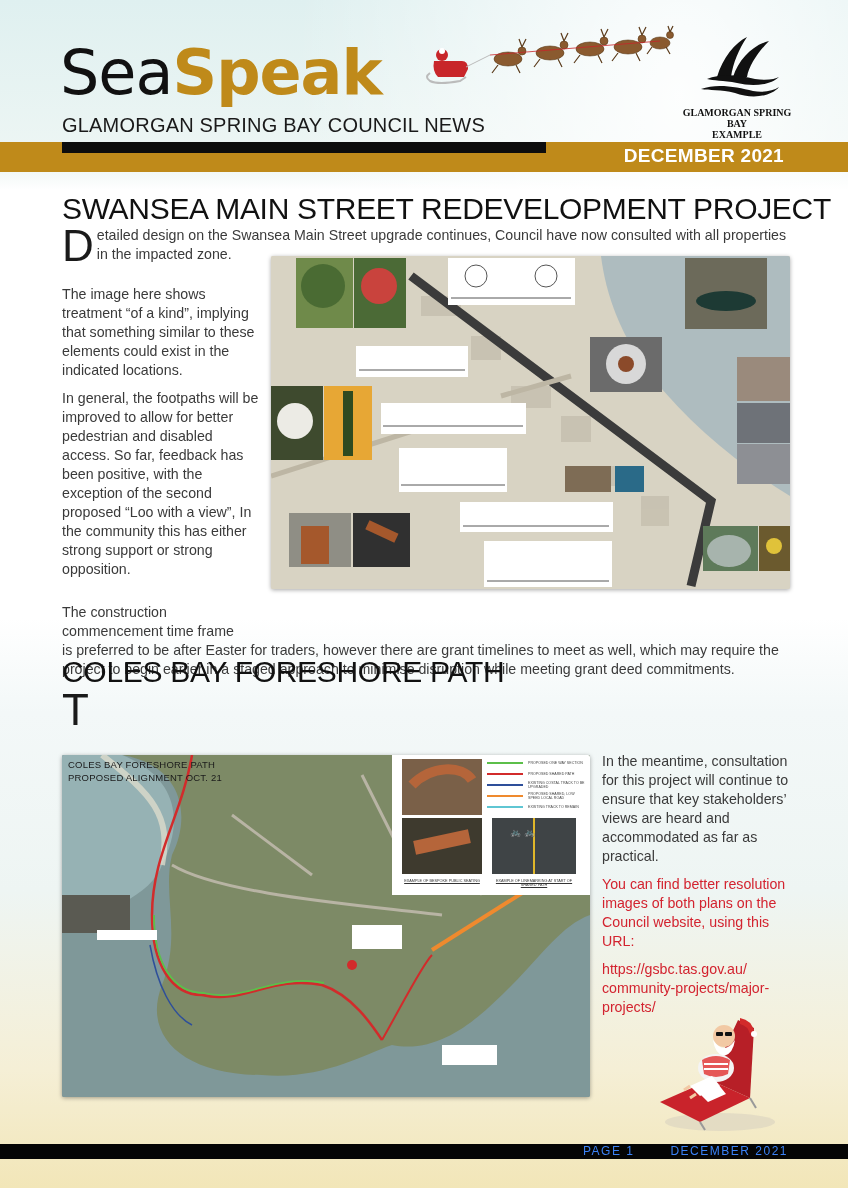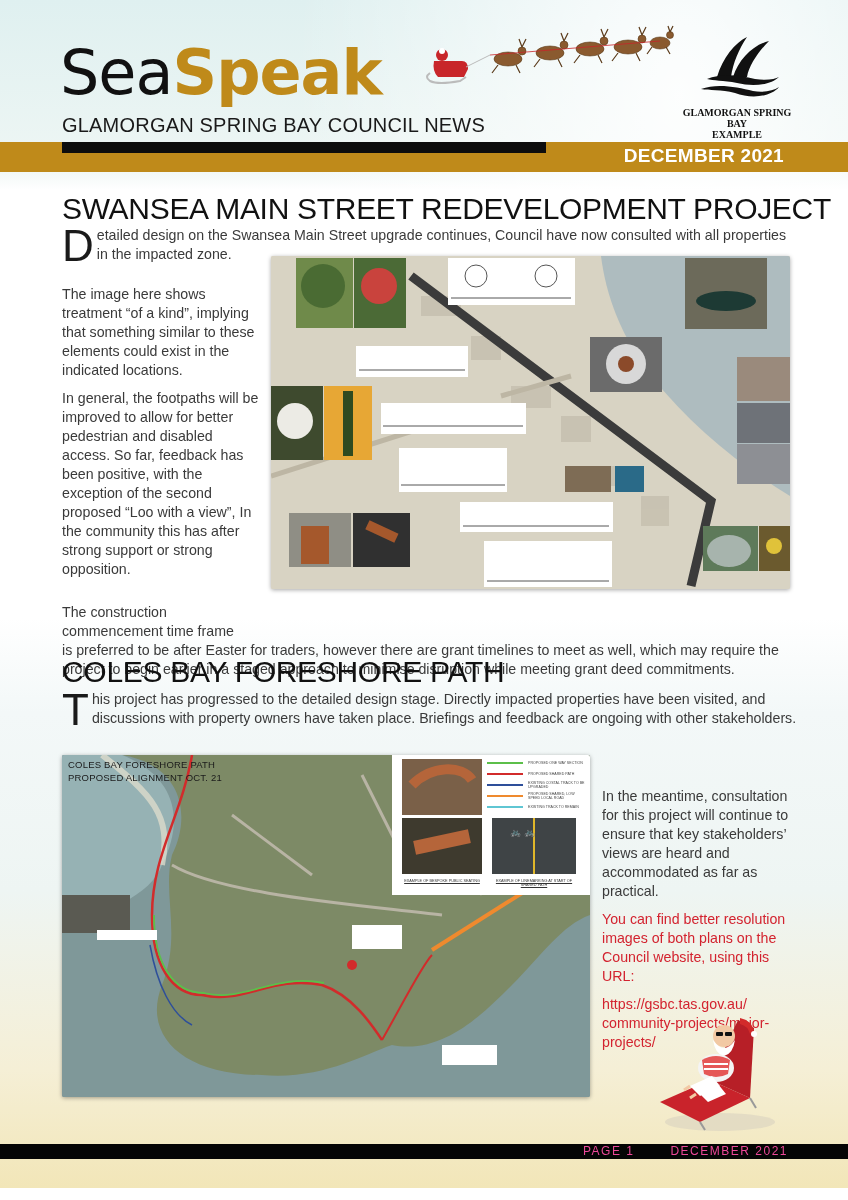--- a/index.html
+++ b/index.html
@@ -39,29 +39,29 @@
     #s1-tail { position: absolute; left: 62px; top: 567px; width: 740px; margin-top: 36px; }
     #s1-tail .first { display: block; width: 200px; }
 
     .plan-img { position: absolute; border-radius: 2px; box-shadow: 0 1px 4px rgba(0,0,0,0.35); overflow: hidden; }
     #swansea-plan { left: 271px; top: 256px; width: 519px; height: 333px; background: #d9d4c6; }
 
     
     #s2-title { left: 62px; top: 655px; }
     #s2-intro { position: absolute; left: 62px; top: 690px; width: 740px; }
     #coles-plan { left: 62px; top: 755px; width: 528px; height: 342px; background: #7e9697; }
-    #s2-side { position: absolute; left: 602px; top: 752px; width: 200px; margin-top: 35px; }
+    #s2-side { position: absolute; left: 602px; top: 752px; width: 200px; }
     #s2-side p { margin-bottom: 9px; }
     .red-text { color: #d3232f; font-weight: 400; }
 
     .santa-wrap { position: absolute; left: 650px; top: 1010px; width: 140px; height: 125px; }
 
     
     .footer { position: absolute; left: 0; top: 1144px; width: 848px; height: 15px; background: #050505; }
-    .footer-text { position: absolute; right: 60px; top: 0; font-size: 12px; line-height: 15px; color: #ec4899; letter-spacing: 1.5px; white-space: nowrap; }
+    .footer-text { position: absolute; right: 60px; top: 0; font-size: 12px; line-height: 15px; color: #3b82f6; letter-spacing: 1.5px; white-space: nowrap; }
     .footer-text span { margin-left: 36px; }
 
     .map-label { position: absolute; font-size: 9.5px; color: #1a1a1a; font-family: "Liberation Sans", sans-serif; letter-spacing: 0.2px; line-height: 13px; }
     .legend { position: absolute; left: 425px; top: 2px; width: 100px; }
     .legend-row { display: flex; align-items: center; height: 11px; }
     .legend-line { width: 36px; height: 2px; margin-right: 5px; flex: none; }
     .legend-text { font-size: 3.6px; color: #444; line-height: 4px; }
     .caption { position: absolute; font-size: 3.8px; color: #333; text-align: center; text-decoration: underline; }
   </style>
 </head>
@@ -127,21 +127,21 @@
   </header>
 
   <h2 class="h2" id="s1-title">SWANSEA MAIN STREET REDEVELOPMENT PROJECT</h2>
 
   <div id="s1-intro" class="body">
     <span class="drop">D</span><span>etailed design on the Swansea Main Street upgrade continues, Council have now consulted with all properties in the impacted zone.</span>
   </div>
 
   <div id="s1-col" class="body">
     <p>The image here shows treatment “of a kind”, implying that something similar to these elements could exist in the indicated locations.</p>
-    <p>In general, the footpaths will be improved to allow for better pedestrian and disabled access. So far, feedback has been positive, with the exception of the second proposed “Loo with a view”, In the community this has after strong support or strong opposition.</p>
+    <p>In general, the footpaths will be improved to allow for better pedestrian and disabled access. So far, feedback has been positive, with the exception of the second proposed “Loo with a view”, In the community this has either strong support or strong opposition.</p>
   </div>
 
   <div class="plan-img" id="swansea-plan" title="Swansea main street streetscape concept plan with aerial map, street sections and example treatment photos">
     <svg width="519" height="333" viewBox="0 0 519 333">
       <rect width="519" height="333" fill="#d8d3c3"></rect>
       <path d="M330 0 L519 0 L519 240 C470 210 420 170 380 120 C350 80 335 40 330 0Z" fill="#aebcbf"></path>
       <g fill="#c5bfae" opacity="0.8">
         <rect x="150" y="40" width="40" height="20"></rect>
           <rect x="200" y="80" width="30" height="24"></rect>
         <rect x="240" y="130" width="40" height="22"></rect>
@@ -196,21 +196,21 @@
   </div>
 
   <div id="s1-tail" class="body">
     <span class="first">The construction commencement time frame</span>
     <span>is preferred to be after Easter for traders, however there are grant timelines to meet as well, which may require the project to begin earlier in a staged approach to minimise disruption while meeting grant deed commitments.</span>
   </div>
 
   <h2 class="h2" id="s2-title">COLES BAY FORESHORE PATH</h2>
 
   <div id="s2-intro" class="body">
-    <span class="drop">T</span><span>his project has progressed to the detailed design stage. Directly impacted properties have been visited, and discussions with property owners have taken place. Briefings and feedback are ongoing with other stakeholders.</span>
+    <span class="drop">T</span>
   </div>
 
   <div class="plan-img" id="coles-plan">
     <svg width="528" height="342" viewBox="0 0 528 342" style="position:absolute;left:0;top:0;">
       <rect width="528" height="342" fill="#7f9899"></rect>
       <path d="M60 0 C120 10 130 60 110 100 C100 140 120 180 100 230 C80 280 120 320 200 320 C260 325 300 300 330 290 C380 300 420 260 450 230 C480 200 500 170 528 160 L528 0Z" fill="#7d8a66"></path>
       <path d="M110 110 C160 140 300 150 380 160 M170 60 L250 120 M300 20 L350 120 M380 40 L420 140" stroke="#b8b4a4" stroke-width="3" fill="none"></path>
       <path d="M0 0 L60 0 C110 20 125 60 100 110 C90 140 40 160 0 170Z" fill="#96b2b4"></path>
       <path d="M40 0 C90 40 110 60 100 110" fill="none" stroke="#e6e1cf" stroke-width="6" opacity="0.7"></path>
       <path d="M130 0 C120 60 90 100 90 160 C90 210 110 240 140 240 C180 250 210 220 260 230 C290 240 310 270 320 285" fill="none" stroke="#d22b2b" stroke-width="2.5"></path>

